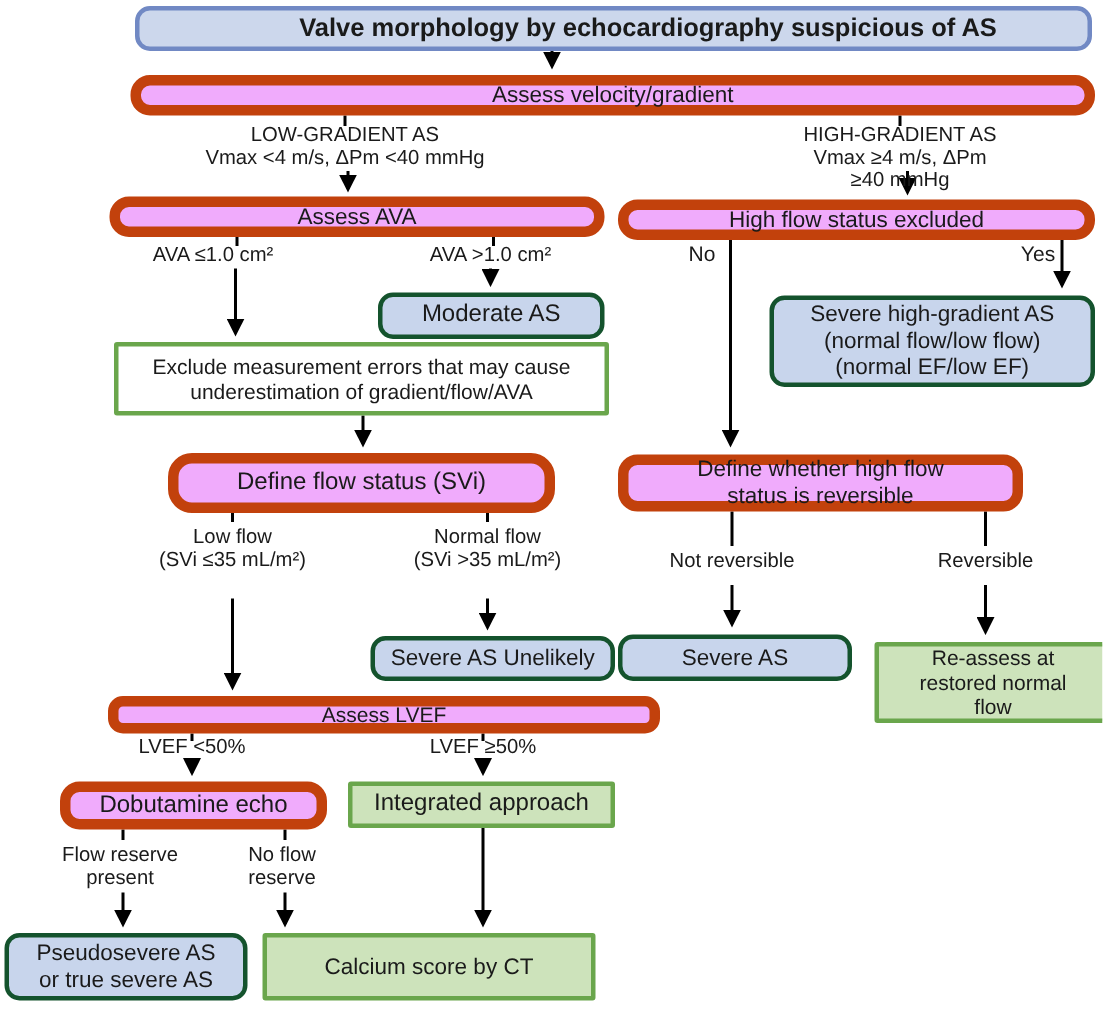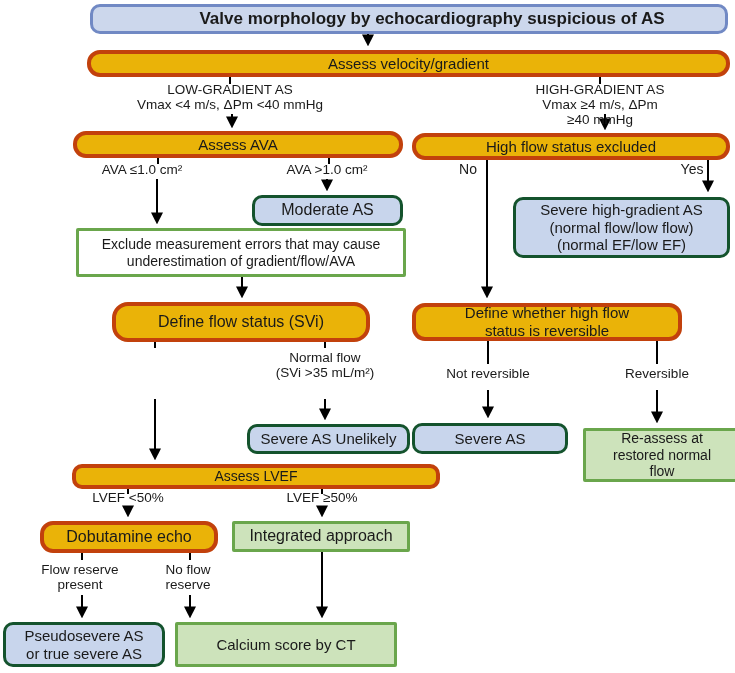--- a/index.html
+++ b/index.html
@@ -6,21 +6,21 @@
   #canvas{
     position:relative;width:735px;height:673px;background:#fff;overflow:hidden;
     font-family:"Liberation Sans",sans-serif;color:#1a1a1a;
   }
   #edges{position:absolute;left:0;top:0;width:735px;height:673px;}
   .node{
     position:absolute;box-sizing:border-box;
     display:flex;align-items:center;justify-content:center;
     text-align:center;white-space:pre-line;line-height:1.18;
   }
-  .red{background:#eab308;border:4px solid #c2410c;border-radius:13px;}
+  .red{background:#f0abfc;border:7px solid #c2410c;border-radius:13px;}
   .blue{background:#c8d5ec;border:3px solid #14532d;border-radius:10px;}
   .green-solid{background:#cde3bb;border:3px solid #6aa64c;border-radius:2px;}
   .green-outline{background:#ffffff;border:3px solid #6aa64c;border-radius:2px;}
   .title-node{
     background:#ccd7ec;border:3px solid #7189c4;border-radius:10px;
     font-weight:bold;font-size:17px;padding-left:46px;
   }
   .elabel{
     position:absolute;transform:translateX(-50%);
     text-align:center;white-space:pre-line;
@@ -127,20 +127,22 @@
   <div class="node green-solid" style="left:175px;top:622px;width:222px;height:45px;font-size:15px;">Calcium score by CT</div>
 
   <div class="elabel" style="left:230px;top:82px;">LOW-GRADIENT AS
 Vmax &lt;4 m/s, ΔPm &lt;40 mmHg</div>
   <div class="elabel" style="left:600px;top:82px;">HIGH-GRADIENT AS
 Vmax ≥4 m/s, ΔPm ≥40 mmHg</div>
   <div class="elabel" style="left:142px;top:162px;">AVA ≤1.0 cm²</div>
   <div class="elabel" style="left:327px;top:162px;">AVA &gt;1.0 cm²</div>
   <div class="elabel" style="left:468px;top:162px;font-size:14px;">No</div>
   <div class="elabel" style="left:692px;top:162px;font-size:14px;">Yes</div>
+  <div class="elabel" style="left:155px;top:350px;">Low flow
+(SVi ≤35 mL/m²)</div>
   <div class="elabel" style="left:325px;top:350px;">Normal flow
 (SVi &gt;35 mL/m²)</div>
   <div class="elabel" style="left:488px;top:366px;">Not reversible</div>
   <div class="elabel" style="left:657px;top:366px;">Reversible</div>
   <div class="elabel" style="left:128px;top:490px;">LVEF &lt;50%</div>
   <div class="elabel" style="left:322px;top:490px;">LVEF ≥50%</div>
   <div class="elabel" style="left:80px;top:562px;">Flow reserve
 present</div>
   <div class="elabel" style="left:188px;top:562px;">No flow
 reserve</div>

